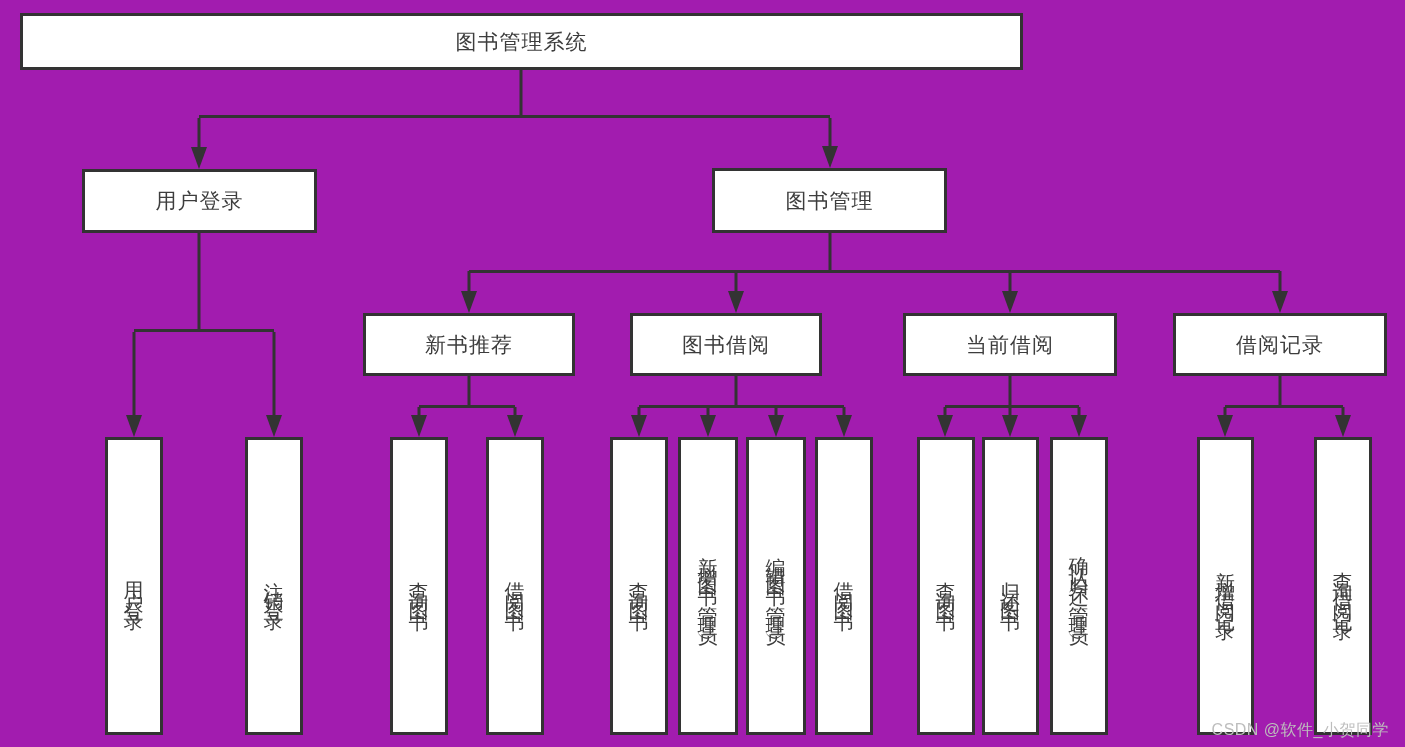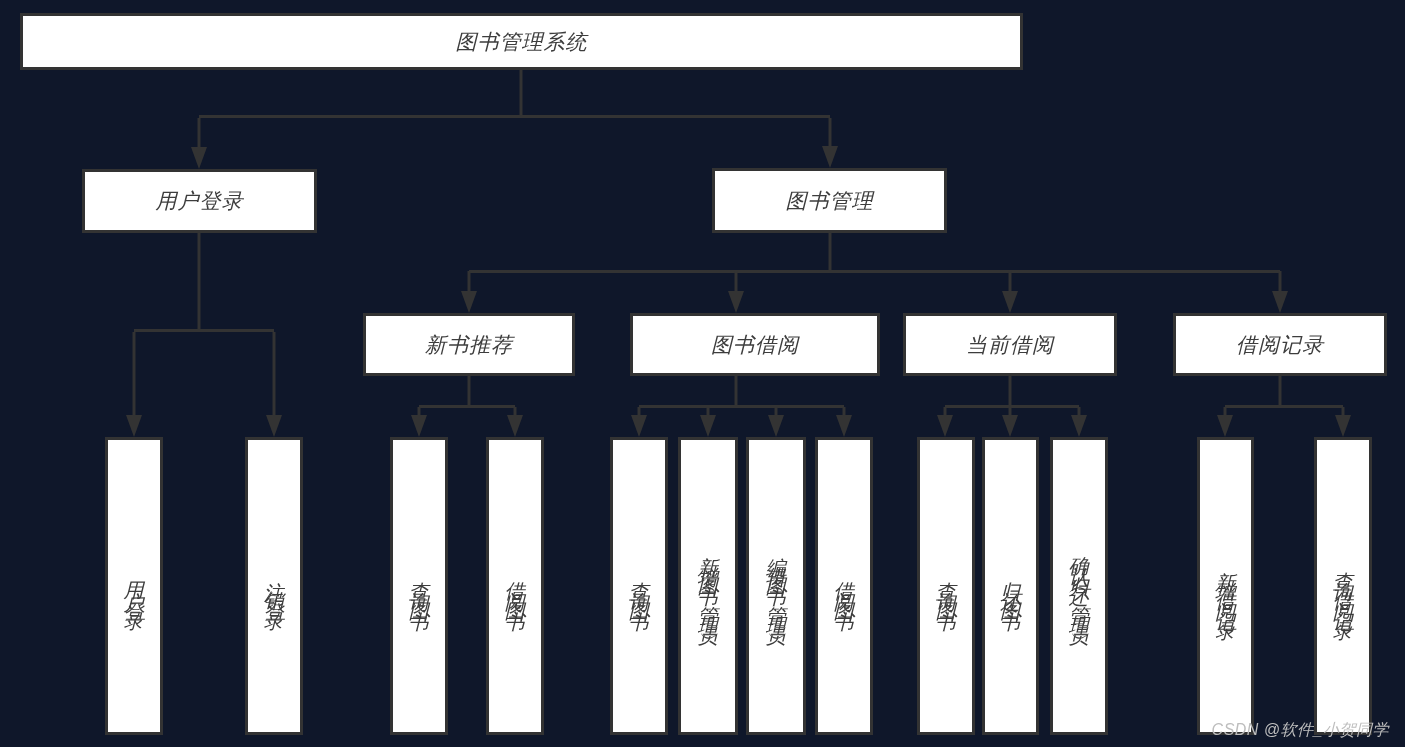--- a/index.html
+++ b/index.html
@@ -1,23 +1,22 @@
 <!DOCTYPE html>
 <html><head>
 <meta charset="utf-8">
 <style>
   html, body { margin: 0; padding: 0; background: #ffffff; }
   #canvas {
     position: relative;
     width: 1405px;
     height: 747px;
-    background: #0f172a;
+    background: #a21caf;
     font-family: "Liberation Sans", sans-serif;
     overflow: hidden;
-    font-style: italic;
   }
   svg.wires {
     position: absolute;
     left: 0; top: 0;
     width: 1405px; height: 747px;
     pointer-events: none;
   }
   .node {
     position: absolute;
     box-sizing: border-box;
@@ -35,21 +34,21 @@
     text-orientation: mixed;
     font-size: 20px;
     letter-spacing: 10px;
     line-height: 1;
   }
   
   #n-root   { left: 20px;  top: 13px;  width: 1003px; height: 57px; }
   #n-login  { left: 82px;  top: 169px; width: 235px;  height: 64px; }
   #n-mgmt   { left: 712px; top: 168px; width: 235px;  height: 65px; }
   #n-l3-0   { left: 363px; top: 313px; width: 212px;  height: 63px; }
-  #n-l3-1   { left: 630px; top: 313px; width: 250px;  height: 63px; }
+  #n-l3-1   { left: 630px; top: 313px; width: 192px;  height: 63px; }
   #n-l3-2   { left: 903px; top: 313px; width: 214px;  height: 63px; align-items: center; }
   #n-l3-3   { left: 1173px;top: 313px; width: 214px;  height: 63px; }
   .leaf     { top: 437px;  height: 298px; width: 58px; }
   #lf-0-0 { left: 105px; }  #lf-0-1 { left: 245px; }
   #lf-1-0 { left: 390px; }  #lf-1-1 { left: 486px; }
   #lf-2-0 { left: 610px; }  #lf-2-1 { left: 678px; width: 60px; }
   #lf-2-2 { left: 746px; width: 60px; }  #lf-2-3 { left: 815px; }
   #lf-3-0 { left: 917px; }  #lf-3-1 { left: 982px; width: 57px; }
   #lf-3-2 { left: 1050px; }
   #lf-4-0 { left: 1197px; width: 57px; } #lf-4-1 { left: 1314px; }

